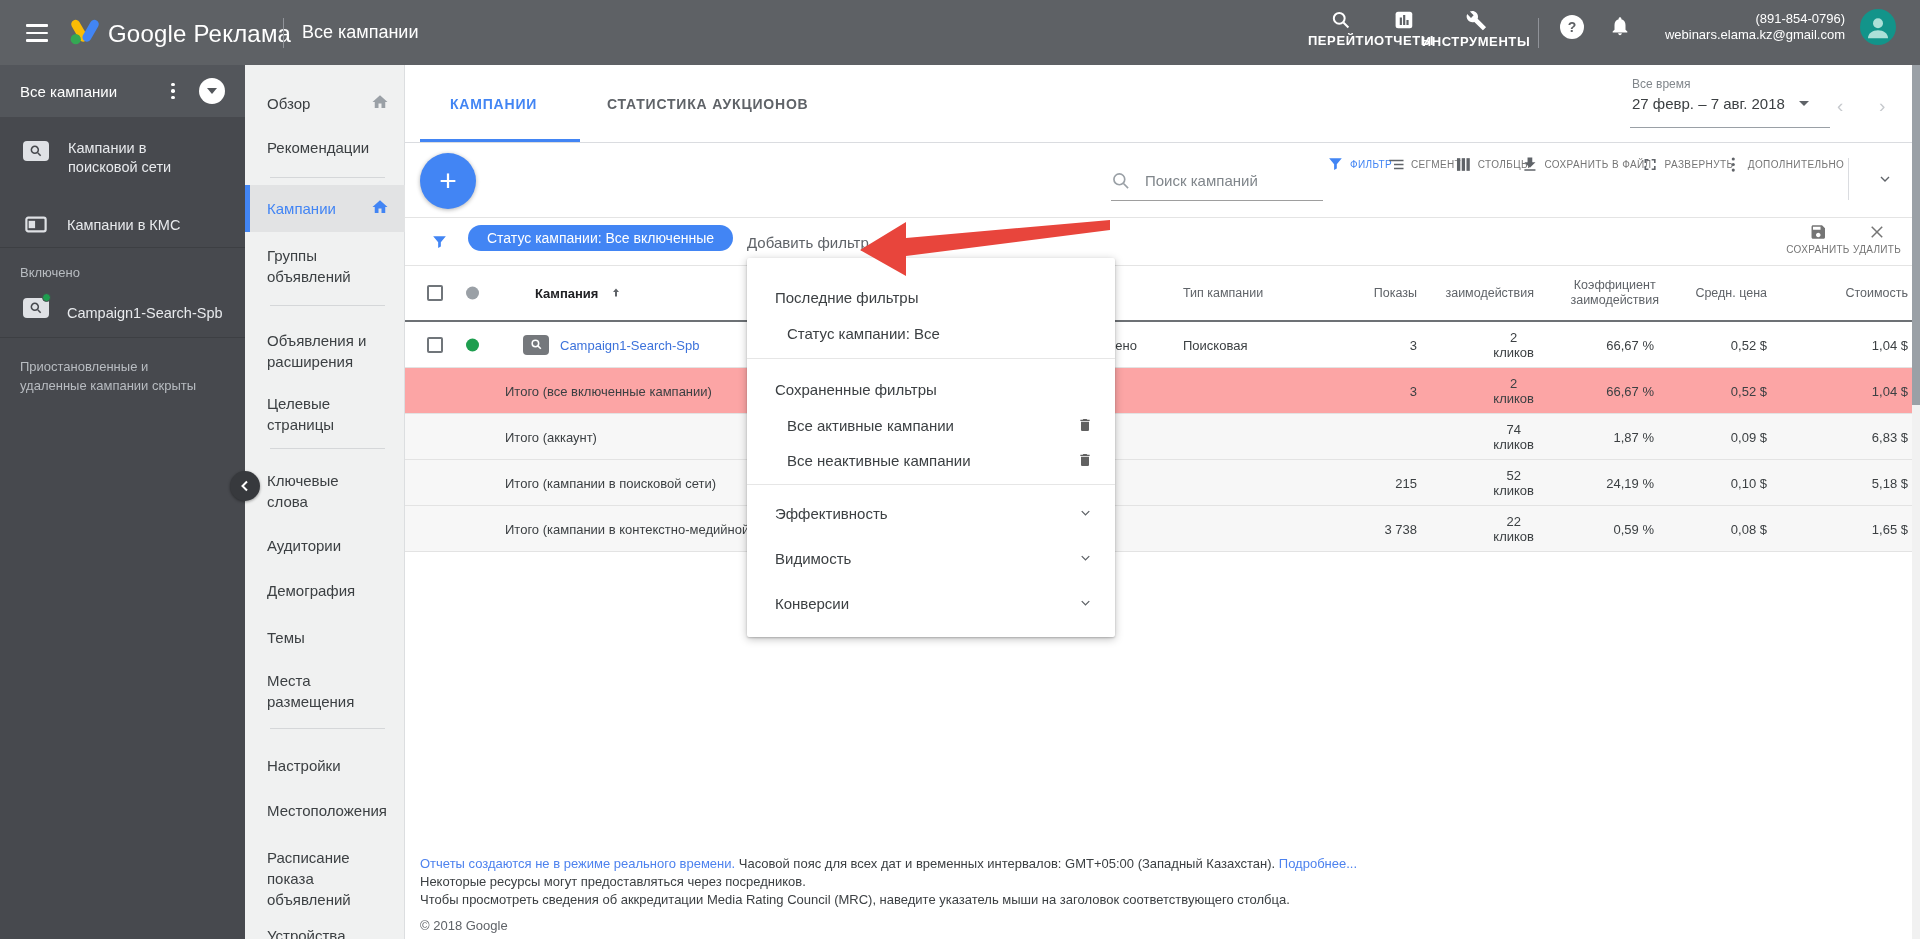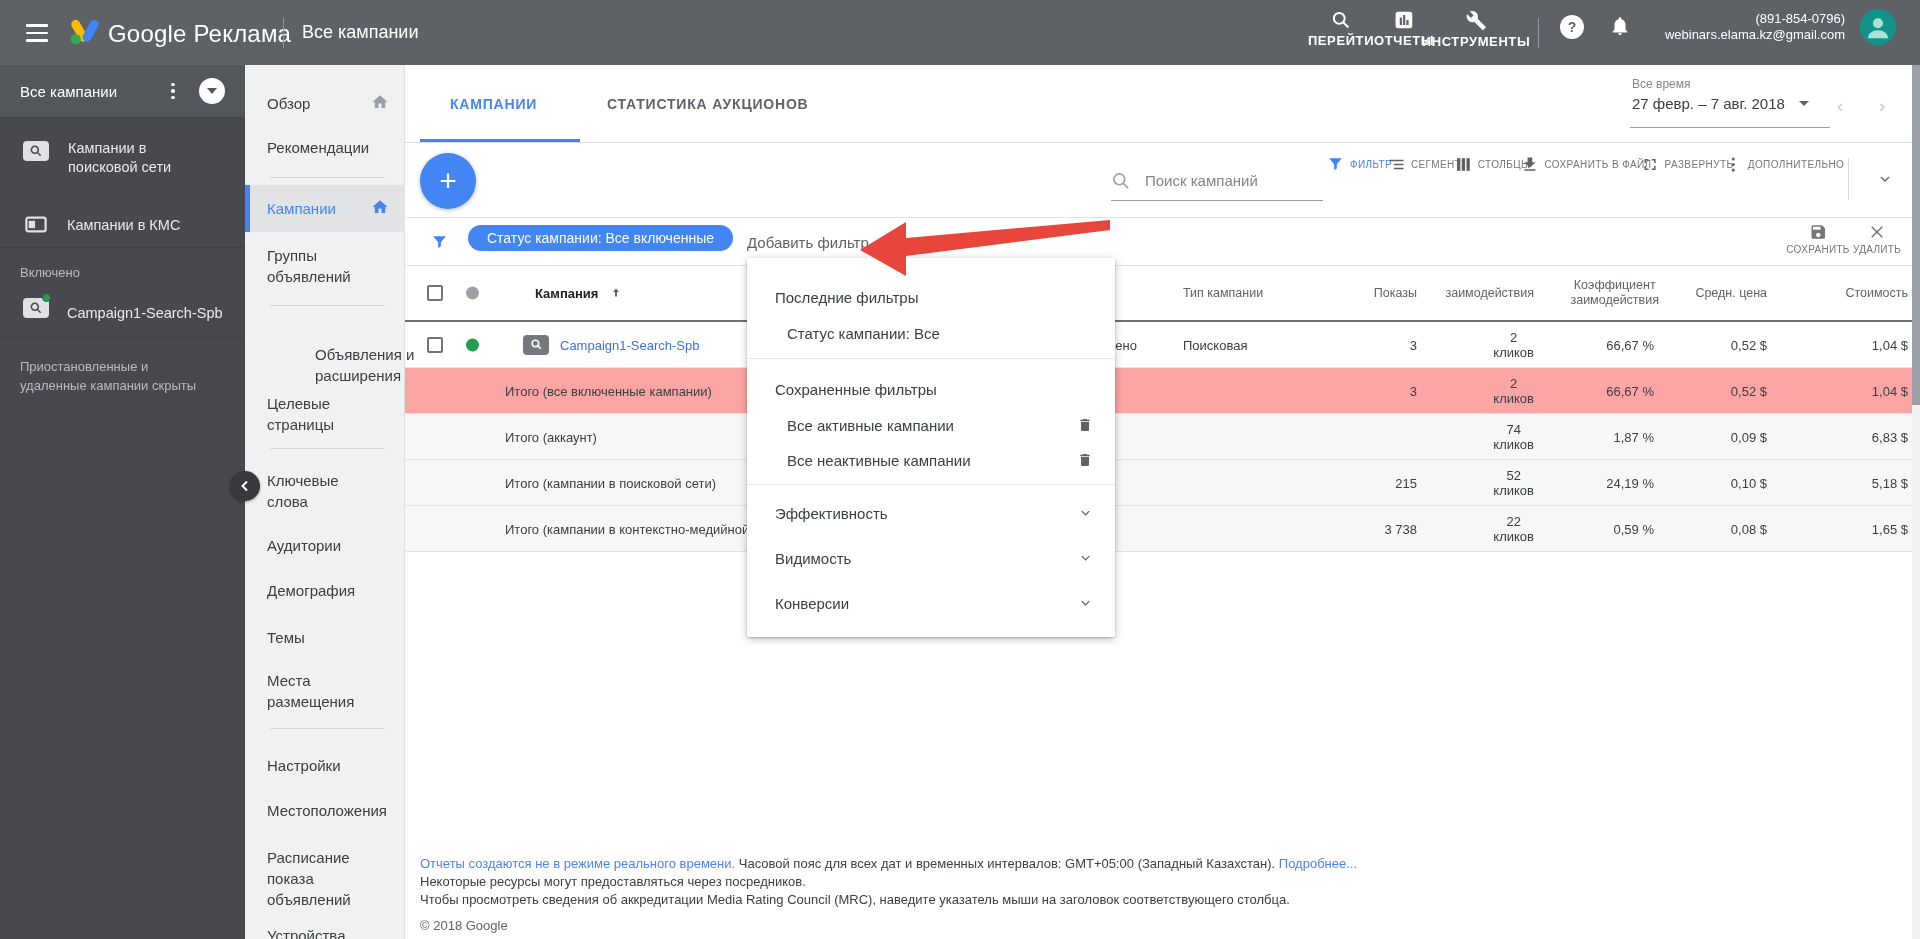--- a/index.html
+++ b/index.html
@@ -227,21 +227,21 @@
 
     <div class="nav-item" style="top:133px;color:#4285f4;">
       <span class="txt">Кампании</span>
       <svg class="home-ic" style="top:0;" width="18" height="18" viewBox="0 0 24 24">
           <path d="M10 20v-6h4v6h5v-8h3L12 3 2 12h3v8z" fill="#4285f4"></path>
         </svg>
     </div>
     <div class="nav-item" style="top:180px;"><span class="txt">Группы объявлений</span></div>
     <div class="nav-div" style="top:240px;"></div>
 
-    <div class="nav-item" style="top:279px;margin-left:48px;"><span class="txt">Объявления и расширения</span></div>
+    <div class="nav-item" style="top:265px;"><span class="txt">Объявления и расширения</span></div>
     <div class="nav-item" style="top:328px;"><span class="txt">Целевые страницы</span></div>
     <div class="nav-div" style="top:383px;"></div>
 
     <div class="nav-item" style="top:405px;"><span class="txt">Ключевые слова</span></div>
     <div class="nav-item" style="top:470px;"><span class="txt">Аудитории</span></div>
     <div class="nav-item" style="top:515px;"><span class="txt">Демография</span></div>
     <div class="nav-item" style="top:562px;"><span class="txt">Темы</span></div>
     <div class="nav-item" style="top:605px;"><span class="txt">Места размещения</span></div>
     <div class="nav-div" style="top:663px;"></div>
 

